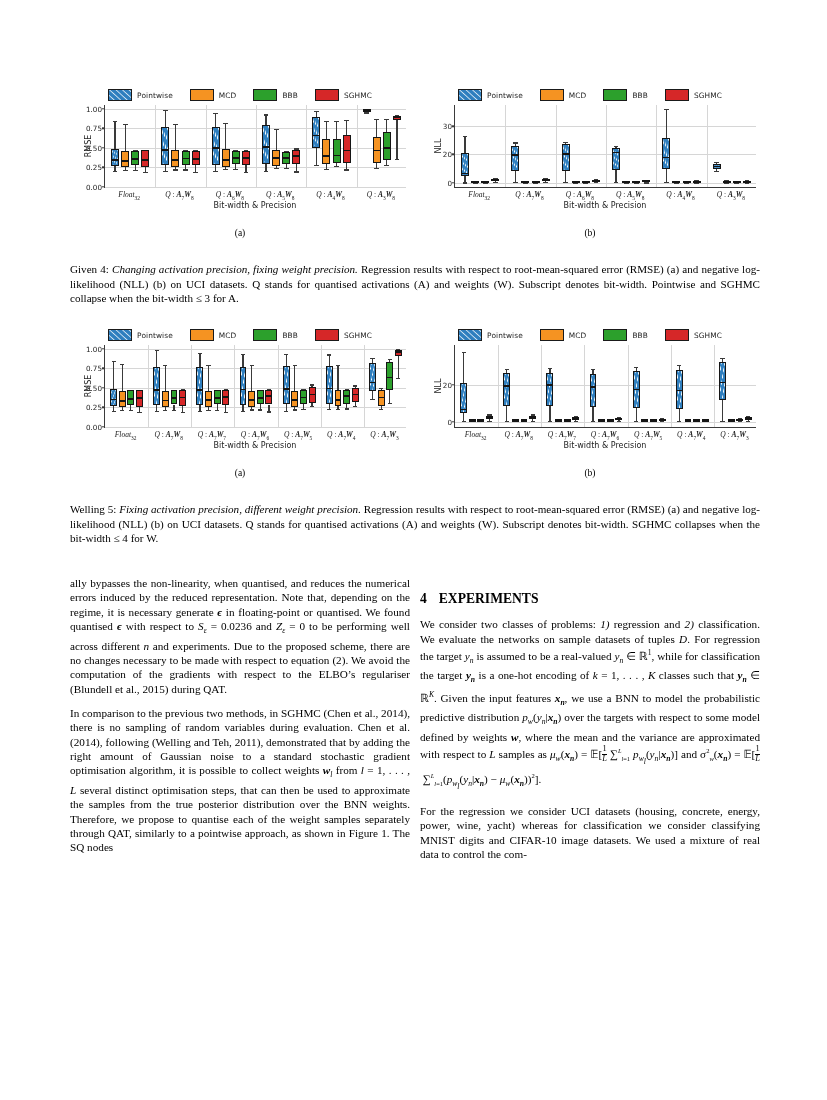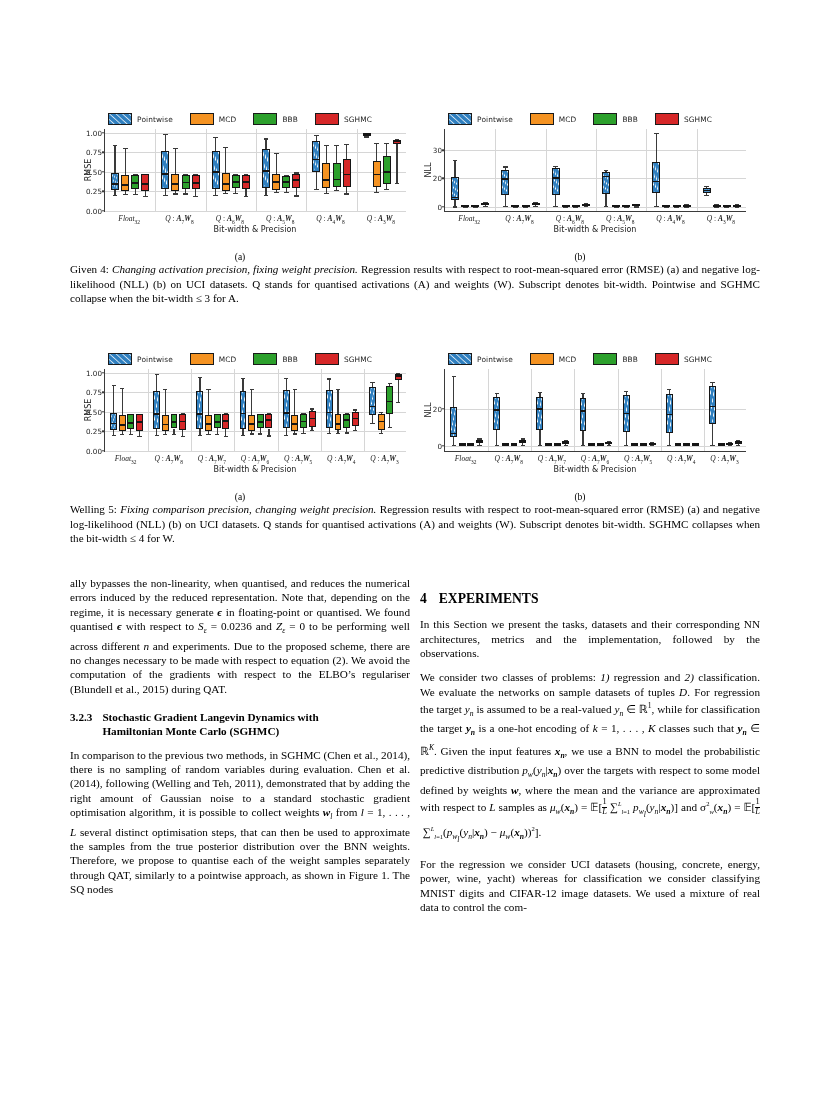--- a/index.html
+++ b/index.html
@@ -2,21 +2,21 @@
 <html><head>
 <meta charset="utf-8">
 <style>
   html,body{margin:0;padding:0;background:#ffffff;}
   body{width:827px;height:1100px;font-family:"Liberation Serif",serif;color:#000;
        -webkit-font-smoothing:antialiased;}
   .page{position:relative;width:827px;height:1100px;overflow:hidden;background:#fff;}
 
   
   .figblock{position:absolute;left:70px;width:690px;}
-  .figrow{display:flex;margin-top:24px;}
+  .figrow{display:flex;justify-content:space-between;}
   .panelwrap{width:340px;}
   .subcap{text-align:center;font-size:9.5px;font-family:"Liberation Serif",serif;margin-top:3px;}
 
   .caption{position:absolute;left:70px;width:690px;font-size:11.1px;line-height:14.6px;
            text-align:justify;font-family:"Liberation Serif",serif;}
   .caption i{font-style:italic;}
 
   
   .chart{position:relative;width:340px;height:140px;}
   .legend{display:flex;justify-content:center;align-items:center;gap:17px;height:20px;}
@@ -1220,44 +1220,37 @@
             </div>
             <div class="xtitle">Bit-width &amp; Precision</div>
           </div>
         <div class="subcap">(b)</div>
       </div>
     </div>
   </div>
 
   <div class="caption" style="top:502px;">
     <span>Welling 5:</span>
-    <i>Fixing comparison precision, changing weight precision.</i><span> Regression results with respect to root-mean-squared error (RMSE) (a) and negative log-likelihood (NLL) (b) on UCI datasets. Q stands for quantised activations (A) and weights (W). Subscript denotes bit-width. SGHMC collapses when the bit-width ≤ 4 for W.</span>
+    <i>Fixing activation precision, different weight precision.</i><span> Regression results with respect to root-mean-squared error (RMSE) (a) and negative log-likelihood (NLL) (b) on UCI datasets. Q stands for quantised activations (A) and weights (W). Subscript denotes bit-width. SGHMC collapses when the bit-width ≤ 4 for W.</span>
   </div>
 
   <div class="col" style="left:70px;top:576px;">
     <p><span>ally bypasses the non-linearity, when quantised, and reduces the numerical errors induced by the reduced representation. Note that, depending on the regime, it is necessary generate</span>
       <span class="bm">ϵ</span><span> in floating-point or quantised. We found quantised </span><span class="bm">ϵ</span><span> with respect to </span><i class="m"><span>S</span><sub>ε</sub></i><span> = 0.0236 and </span><i class="m"><span>Z</span><sub>ε</sub></i><span> = 0 to be performing well across different </span><i class="m">n</i><span> and experiments. Due to the proposed scheme, there are no changes necessary to be made with respect to equation (2). We avoid the computation of the gradients with respect to the ELBO’s regulariser (Blundell et al., 2015) during QAT.</span></p>
 
-    <div class="h3">
-      <span class="num">3.2.3</span>
-      <span class="txt">
-        <span>Stochastic Gradient Langevin Dynamics with</span><br><span>Hamiltonian Monte Carlo (SGHMC)</span>
-      </span>
-    </div>
 
     <p><span>In comparison to the previous two methods, in SGHMC (Chen et al., 2014), there is no sampling of random variables during evaluation. Chen et al. (2014), following (Welling and Teh, 2011), demonstrated that by adding the right amount of Gaussian noise to a standard stochastic gradient optimisation algorithm, it is possible to collect weights </span><span class="bm"><span>w</span></span><i class="m"><sub>l</sub></i><span> from </span><i class="m">l</i><span> = 1, . . . , </span><i class="m">L</i><span> several distinct optimisation steps, that can then be used to approximate the samples from the true posterior distribution over the BNN weights. Therefore, we propose to quantise each of the weight samples separately through QAT, similarly to a pointwise approach, as shown in Figure 1. The SQ nodes</span></p>
   </div>
 
   <div class="col" style="left:420px;top:576px;">
 
     <div class="h2">
       <span>4</span>
       <span>EXPERIMENTS</span>
     </div>
 
-    <p>In this Section we present the tasks, datasets and their corresponding NN architectures, metrics and the implementation, followed by the observations.</p>
 
     <p><span>We consider two classes of problems: </span><i class="m">1)</i><span> regression and </span><i class="m">2)</i><span> classification. We evaluate the networks on sample datasets of tuples </span><i class="m">D</i><span>. For regression the target </span><i class="m"><span>y</span><sub>n</sub></i><span> is assumed to be a real-valued </span><i class="m"><span>y</span><sub>n</sub></i><span> ∈ ℝ</span><sup>1</sup><span>, while for classification the target </span><span class="bm"><span>y</span><sub>n</sub></span><span> is a one-hot encoding of </span><i class="m">k</i><span> = 1, . . . , </span><i class="m">K</i><span> classes such that </span><span class="bm"><span>y</span><sub>n</sub></span><span> ∈ ℝ</span><sup><i class="m">K</i></sup><span>. Given the input features </span><span class="bm"><span>x</span><sub>n</sub></span><span>, we use a BNN to model the probabilistic predictive distribution </span><i class="m">p<sub>w</sub></i>(<i class="m">y<sub>n</sub></i>|<span class="bm">x<sub>n</sub></span>)<span> over the targets with respect to some model defined by weights </span><span class="bm">w</span><span>, where the mean and the variance are approximated with respect to </span><i class="m">L</i><span> samples as </span><i class="m">μ<sub>w</sub></i>(<span class="bm">x<sub>n</sub></span>) = 𝔼[<span style="display:inline-block;vertical-align:-0.35em;text-align:center;font-size:8.4px;line-height:8.6px;"><span style="display:block;border-bottom:0.8px solid #000;">1</span><span style="display:block;"><i class="m">L</i></span></span>&nbsp;∑<sup style="font-size:6.4px;"><i class="m">L</i></sup><sub style="font-size:6.4px;"><i class="m">l</i>=1</sub> <i class="m">p<sub>w<sub>l</sub></sub></i>(<i class="m">y<sub>n</sub></i>|<span class="bm">x<sub>n</sub></span>)] and σ<sup style="font-size:6.6px;">2</sup><sub style="font-size:6.6px;"><i class="m">w</i></sub>(<span class="bm">x<sub>n</sub></span>) = 𝔼[<span style="display:inline-block;vertical-align:-0.35em;text-align:center;font-size:8.4px;line-height:8.6px;"><span style="display:block;border-bottom:0.8px solid #000;">1</span><span style="display:block;"><i class="m">L</i></span></span>&nbsp;∑<sup style="font-size:6.4px;"><i class="m">L</i></sup><sub style="font-size:6.4px;"><i class="m">l</i>=1</sub>(<i class="m">p<sub>w<sub>l</sub></sub></i>(<i class="m">y<sub>n</sub></i>|<span class="bm">x<sub>n</sub></span>) − <i class="m">μ<sub>w</sub></i>(<span class="bm">x<sub>n</sub></span>))<sup style="font-size:6.6px;">2</sup>].</p>
 
-    <p>For the regression we consider UCI datasets (housing, concrete, energy, power, wine, yacht) whereas for classification we consider classifying MNIST digits and CIFAR-12 image datasets. We used a mixture of real data to control the com-</p>
+    <p>For the regression we consider UCI datasets (housing, concrete, energy, power, wine, yacht) whereas for classification we consider classifying MNIST digits and CIFAR-10 image datasets. We used a mixture of real data to control the com-</p>
   </div>
 
 </div>
 
 </body></html>

